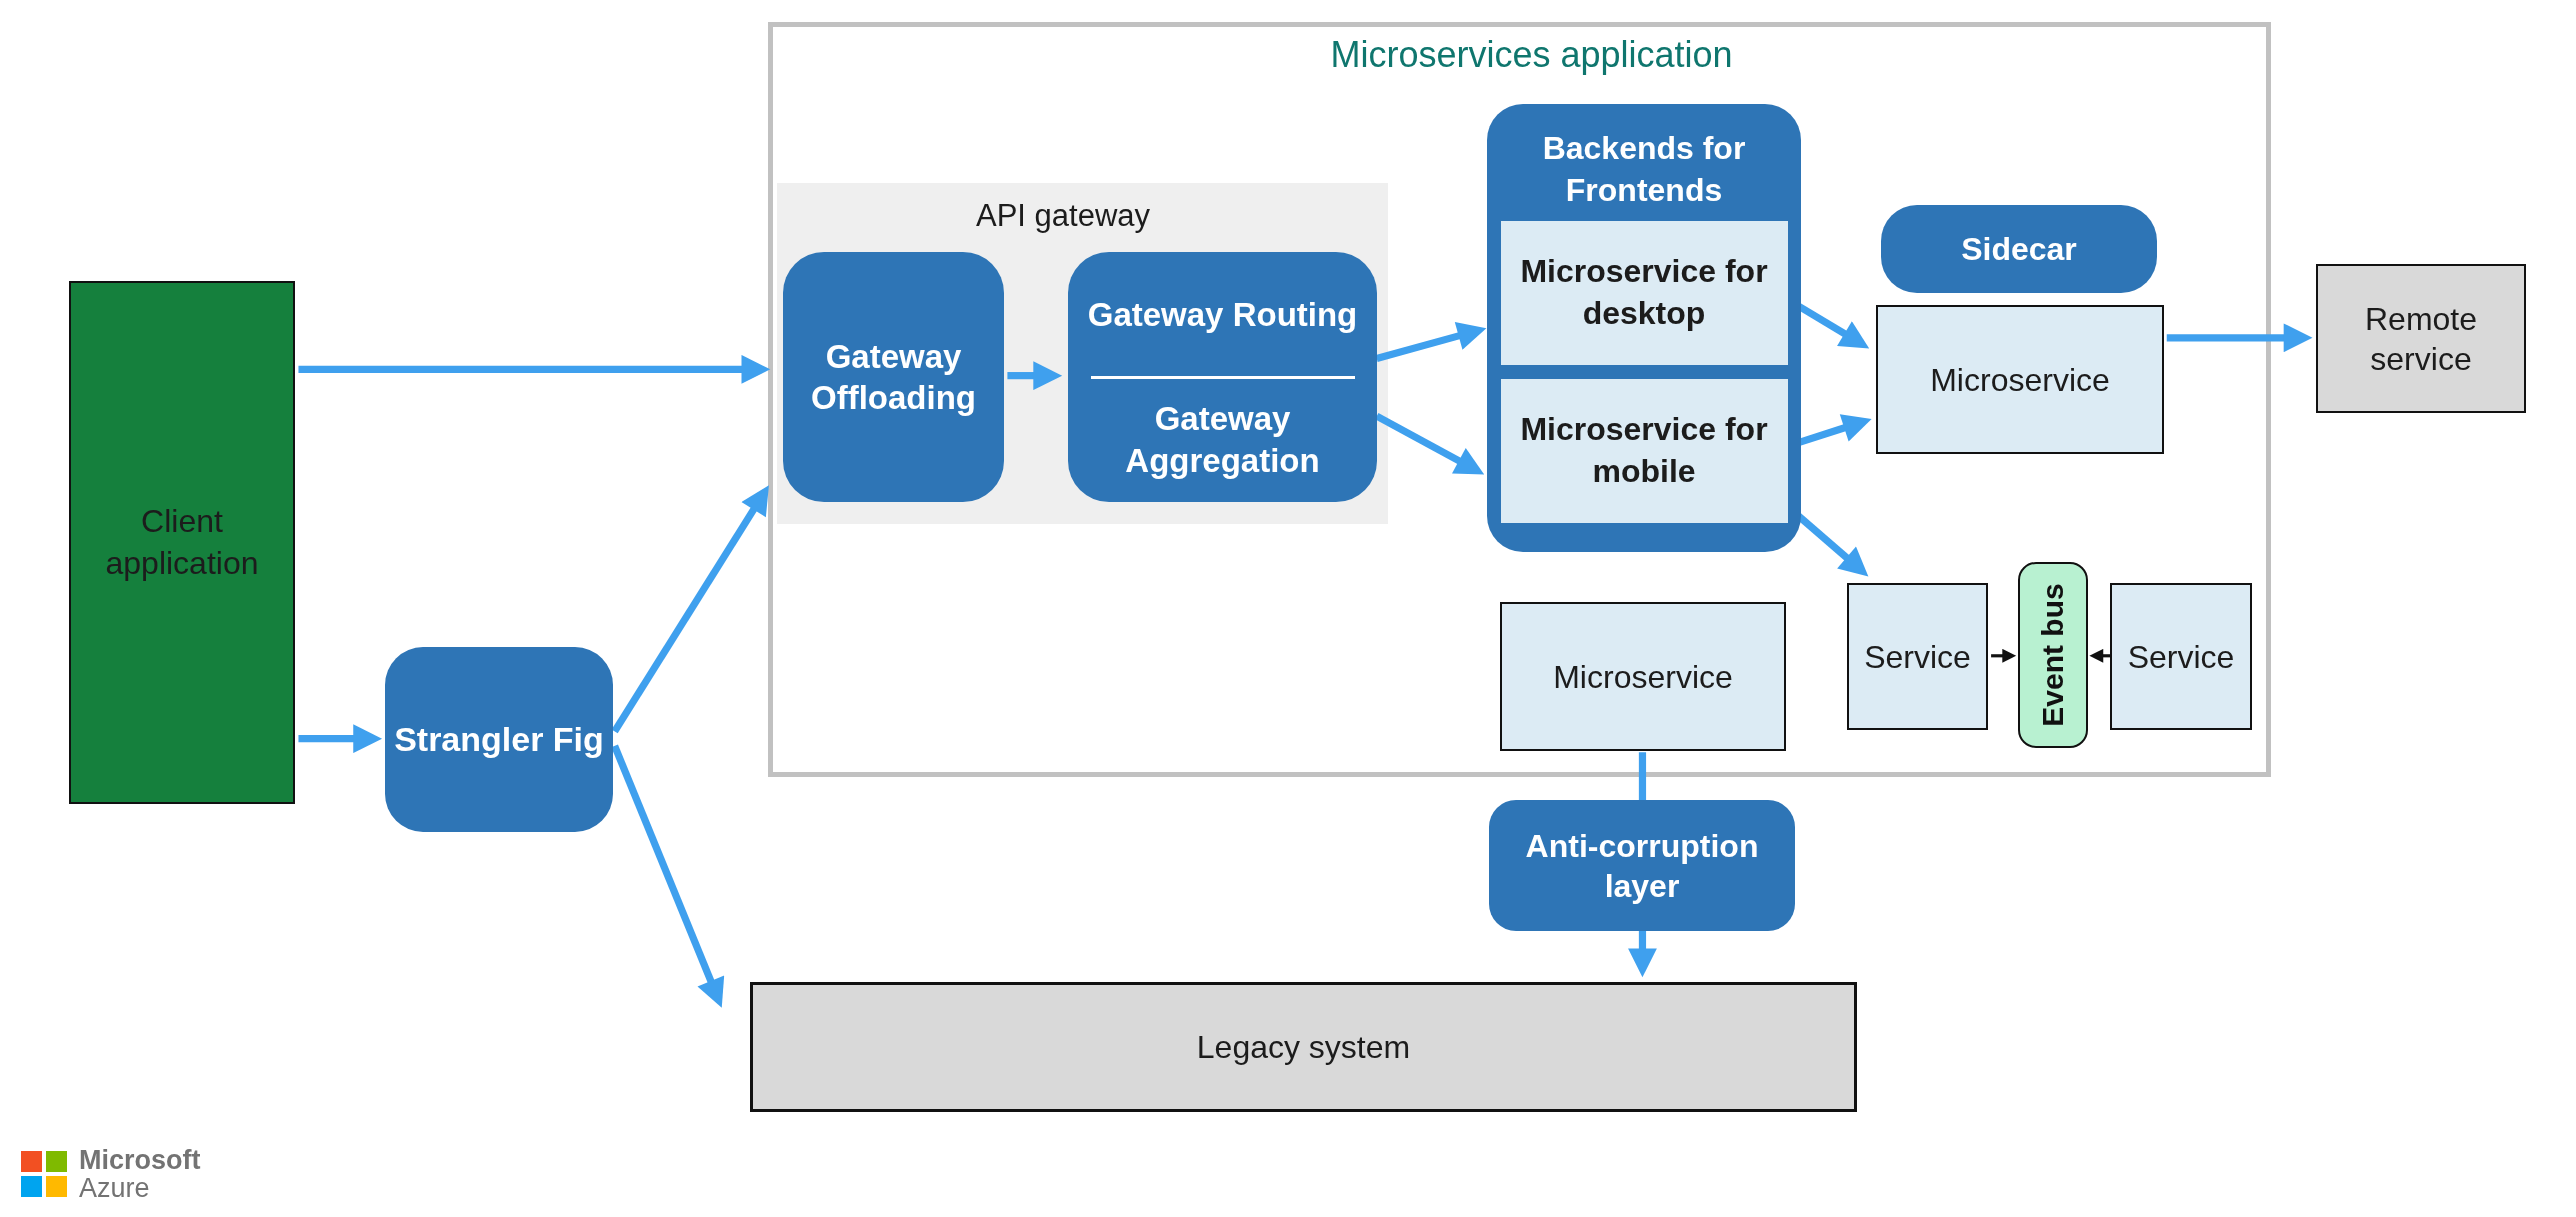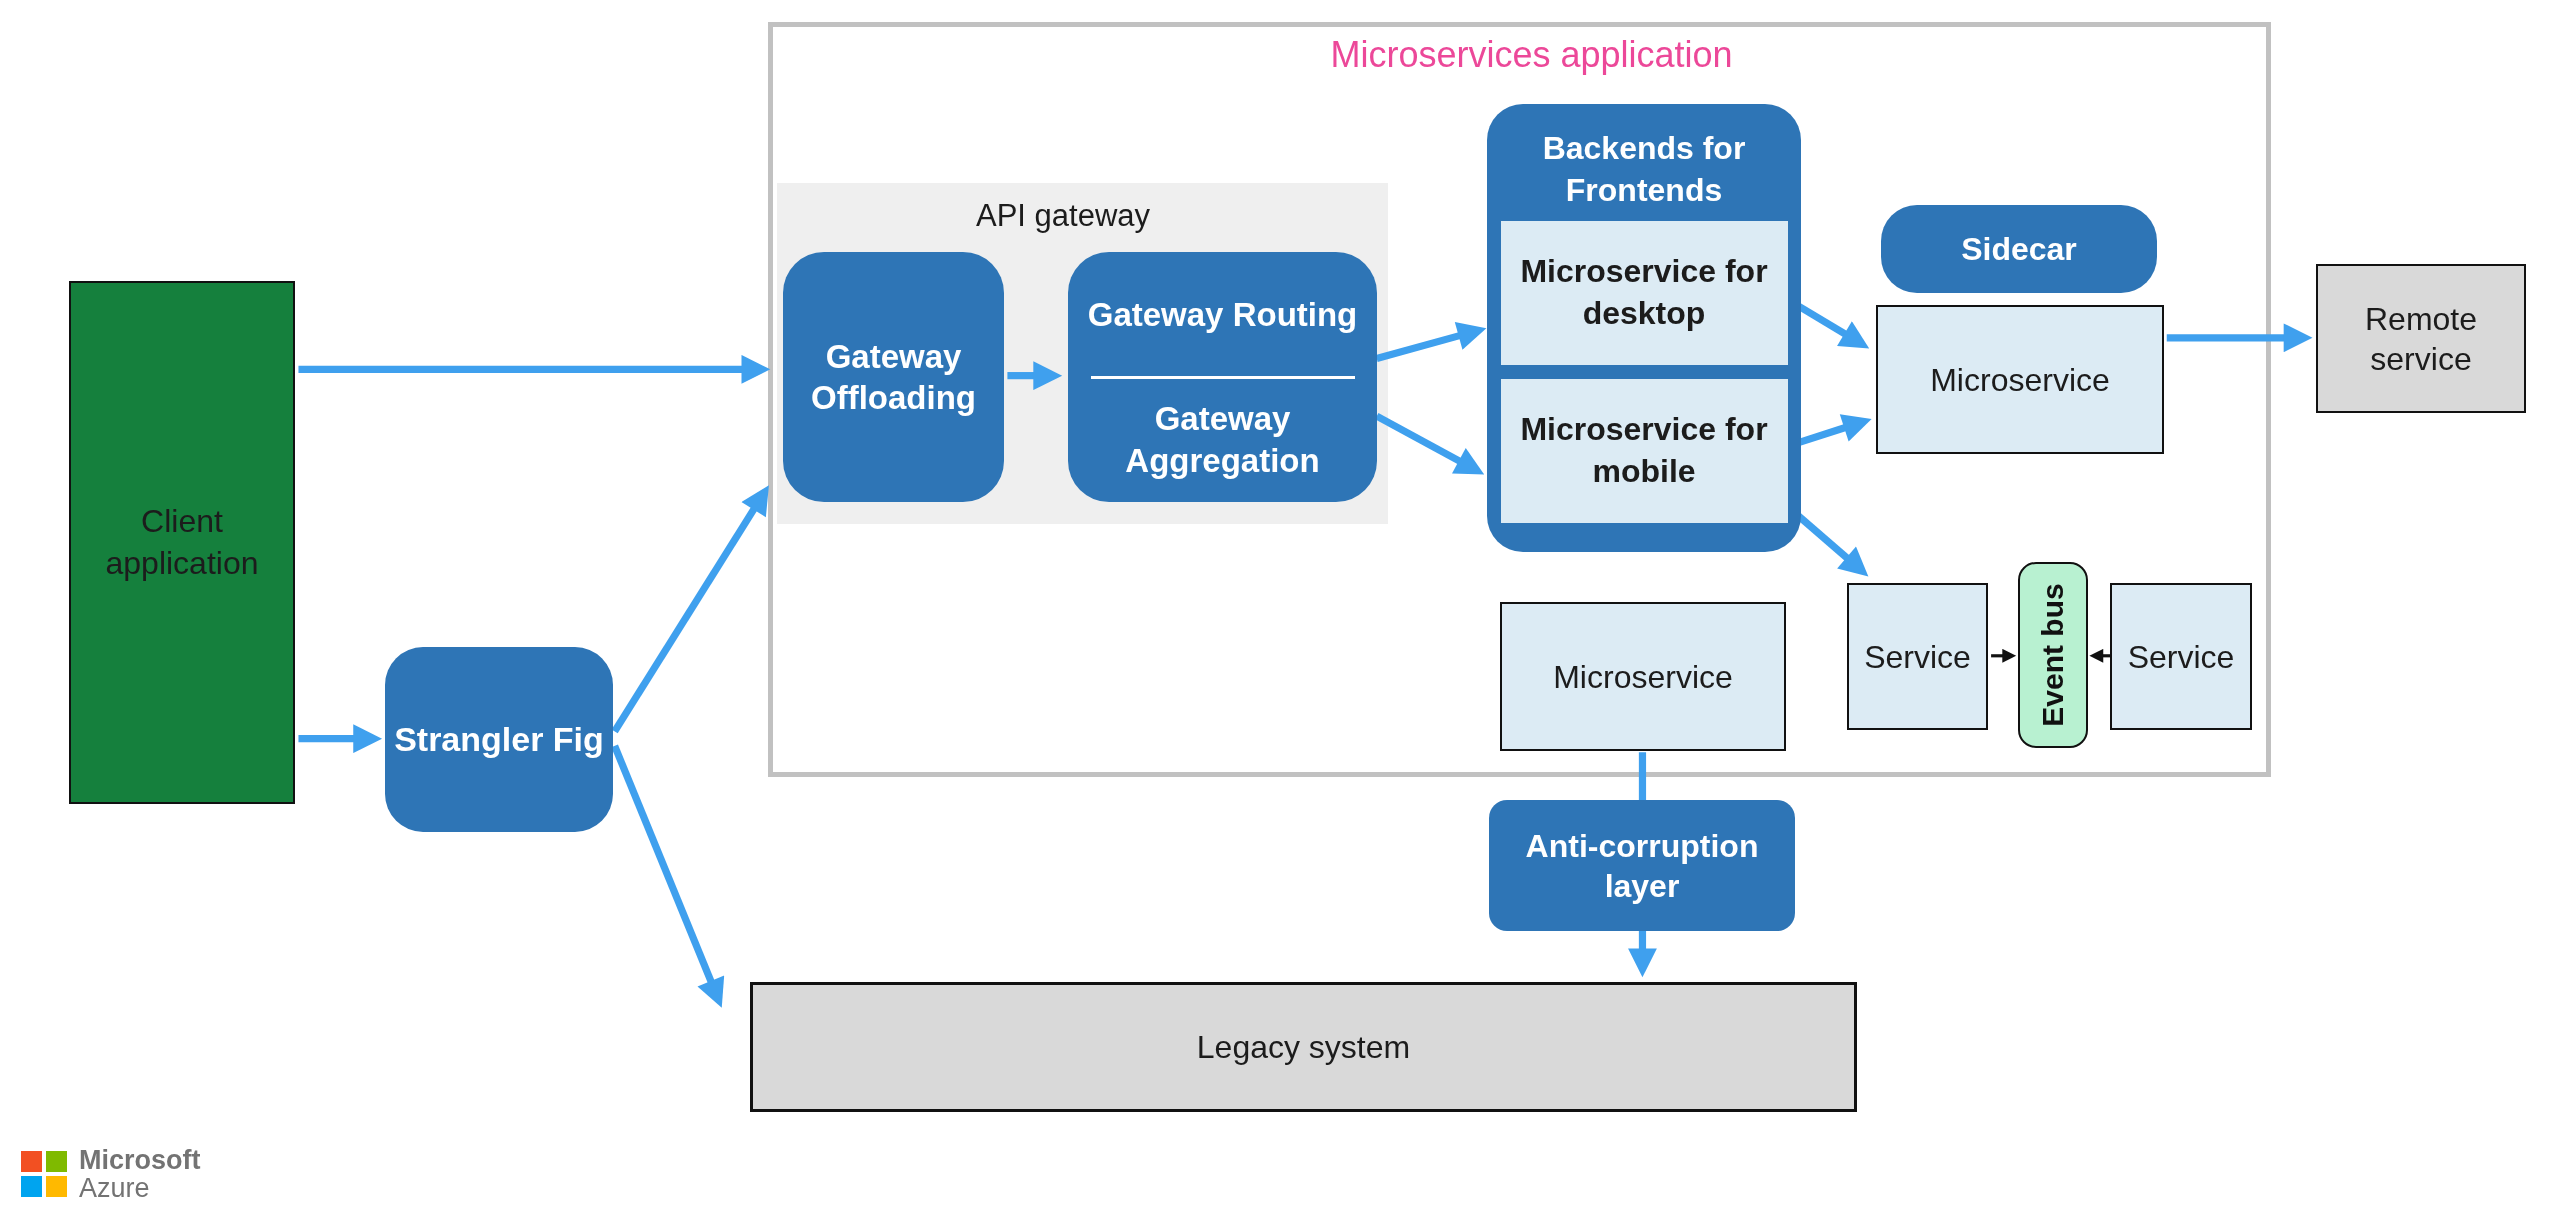--- a/index.html
+++ b/index.html
@@ -21,21 +21,21 @@
   .abs{position:absolute;}
   .center{display:flex;align-items:center;justify-content:center;text-align:center;}
 
   
   .bglayer{z-index:1;}
   .arrows{z-index:2;}
   .box{z-index:3;}
 
   
   .outer-container{left:768px;top:21.6px;width:1503px;height:755px;border:5.4px solid var(--container-border);background:#fff;}
-  .diagram-title{left:1126px;top:32px;width:811px;height:45px;font-size:36px;color:#ec4899;z-index:3;}
+  .diagram-title{left:1126px;top:32px;width:811px;height:45px;font-size:36px;color:#0f766e;z-index:3;}
 
   
   .api-panel{left:777px;top:183px;width:611px;height:341px;background:var(--panel-gray);}
   .api-label{left:865px;top:196px;width:396px;height:40px;font-size:31px;color:var(--text-dark);z-index:3;}
 
   .bluebox{background:var(--accent-blue);color:#fff;font-weight:bold;line-height:1.25;}
   .lightbox{background:var(--light-blue);border:2.7px solid #111;color:var(--text-dark);line-height:1.25;text-align:center;}
   .graybox{background:var(--box-gray);border:2.7px solid #111;color:var(--text-dark);line-height:1.25;}
 
   .gateway-offloading{left:783px;top:252px;width:221px;height:250px;border-radius:41px;font-size:33px;}
@@ -54,21 +54,21 @@
   .sidecar-pill{left:1881px;top:205px;width:276px;height:88px;border-radius:36px;font-size:32px;}
   .ms-sidecar{left:1876px;top:305px;width:288px;height:149px;font-size:32px;}
   .remote-service{left:2316px;top:264px;width:210px;height:149px;font-size:32px;}
 
   .ms-bottom{left:1500px;top:602px;width:286px;height:149px;font-size:32px;}
   .service-left{left:1847px;top:583px;width:141px;height:147px;font-size:32px;}
   .service-right{left:2110px;top:583px;width:142px;height:147px;font-size:32px;}
   .event-bus{left:2018px;top:562px;width:70px;height:186px;background:var(--mint-green);border:2.7px solid #111;border-radius:18px;}
   .vtext{transform:rotate(-90deg);white-space:nowrap;font-size:30px;font-weight:bold;color:#111;}
 
-  .anti-corruption{left:1489px;top:800px;width:306px;height:131px;border-radius:18px;font-size:32px;}
+  .anti-corruption{left:1489px;top:800px;width:306px;height:131px;border-radius:27px;font-size:32px;}
   .legacy{left:750px;top:982px;width:1107px;height:130px;border-width:3.6px;font-size:32px;}
 
   .client-app{left:69px;top:281px;width:226px;height:523px;background:#15803d;border:2.7px solid #111;font-size:32px;line-height:1.3;}
   .strangler{left:385px;top:647px;width:228px;height:185px;border-radius:38px;font-size:34px;}
 
   
   svg.arrows{position:absolute;left:0;top:0;width:2576px;height:1217px;}
   .blue-line{stroke:var(--arrow-blue);stroke-width:8;fill:none;}
   .black-line{stroke:#111;stroke-width:3.5;fill:none;}
 

